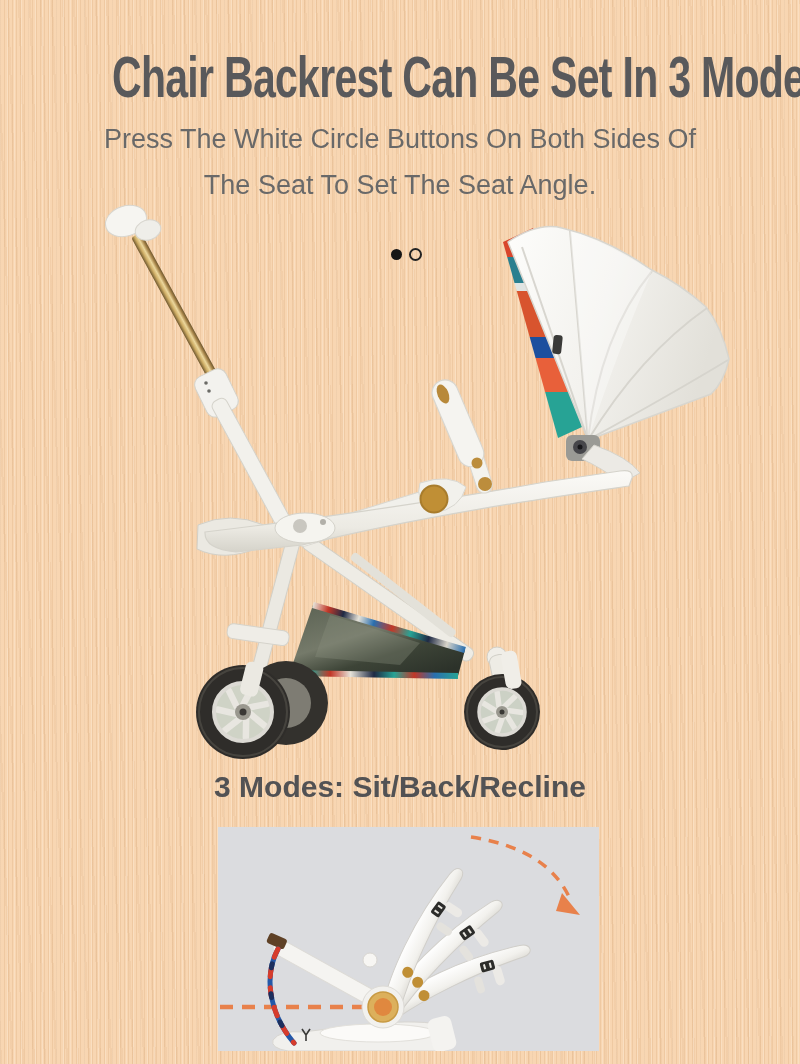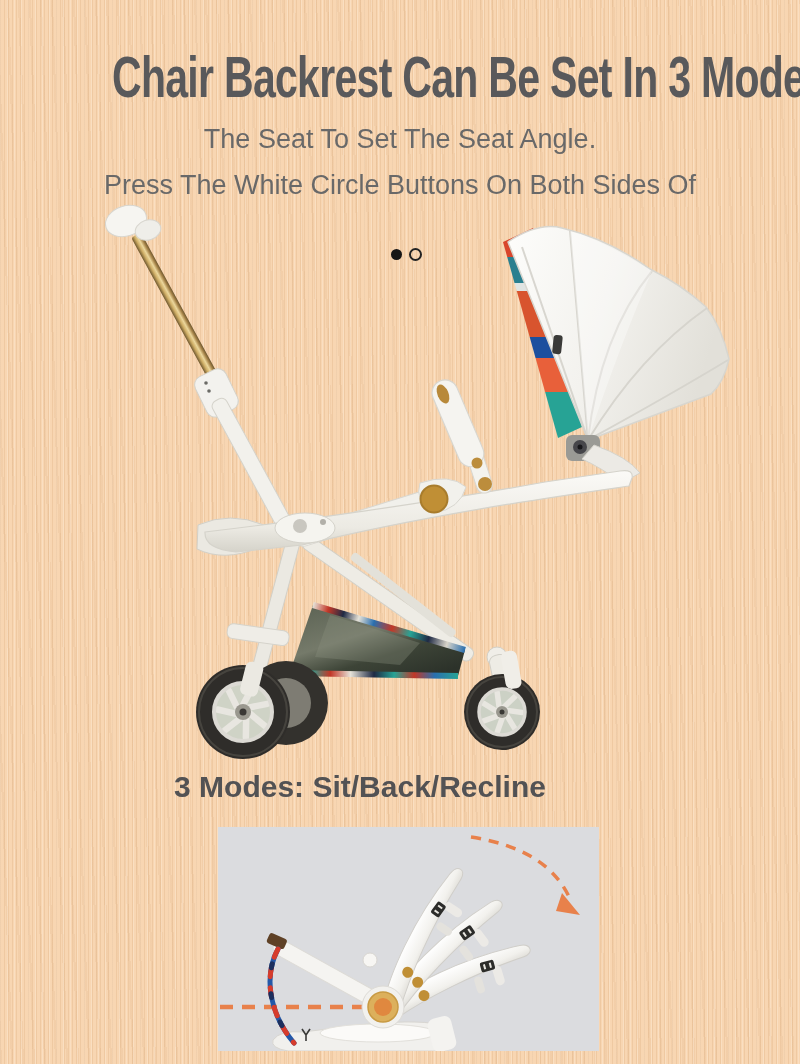--- a/index.html
+++ b/index.html
@@ -24,38 +24,38 @@
   .dots{
     position:absolute;top:247px;left:0;width:800px;height:14px;
     display:flex;justify-content:center;align-items:center;gap:7px;
   }
   .dots{padding-left:12px;box-sizing:border-box;}
   .dot{width:11px;height:11px;border-radius:50%;cursor:pointer;}
   .dot.active{background:#161616;}
   .dot.inactive{width:9px;height:9px;background:transparent;border:2px solid #232323;}
   .stroller-wrap{position:absolute;top:195px;left:0;width:800px;height:580px;}
   .modes-heading{
-    position:absolute;top:770px;left:0;width:720px;text-align:center;
+    position:absolute;top:770px;left:0;width:800px;text-align:center;
     font-size:30px;font-weight:700;color:#525254;
   }
   .diagram{
     position:absolute;left:218px;top:827px;width:381px;height:224px;background:#dbdcdf;
   }
   .diagram svg{display:block;}
 </style>
 </head>
 <body>
 
 <div class="page">
 
   <div class="title">Chair Backrest Can Be Set In 3 Modes</div>
 
   <div class="subtitle">
+    <div>Press The White Circle Buttons On Both Sides Of</div>
     <div>The Seat To Set The Seat Angle.</div>
-    <div>Press The White Circle Buttons On Both Sides Of</div>
   </div>
 
   <div class="dots">
     <span class="dot active"></span>
     <span class="dot inactive"></span>
   </div>
 
   <div class="stroller-wrap">
   <svg width="800" height="580" viewBox="0 0 800 580" xmlns="http://www.w3.org/2000/svg">
     <defs>

